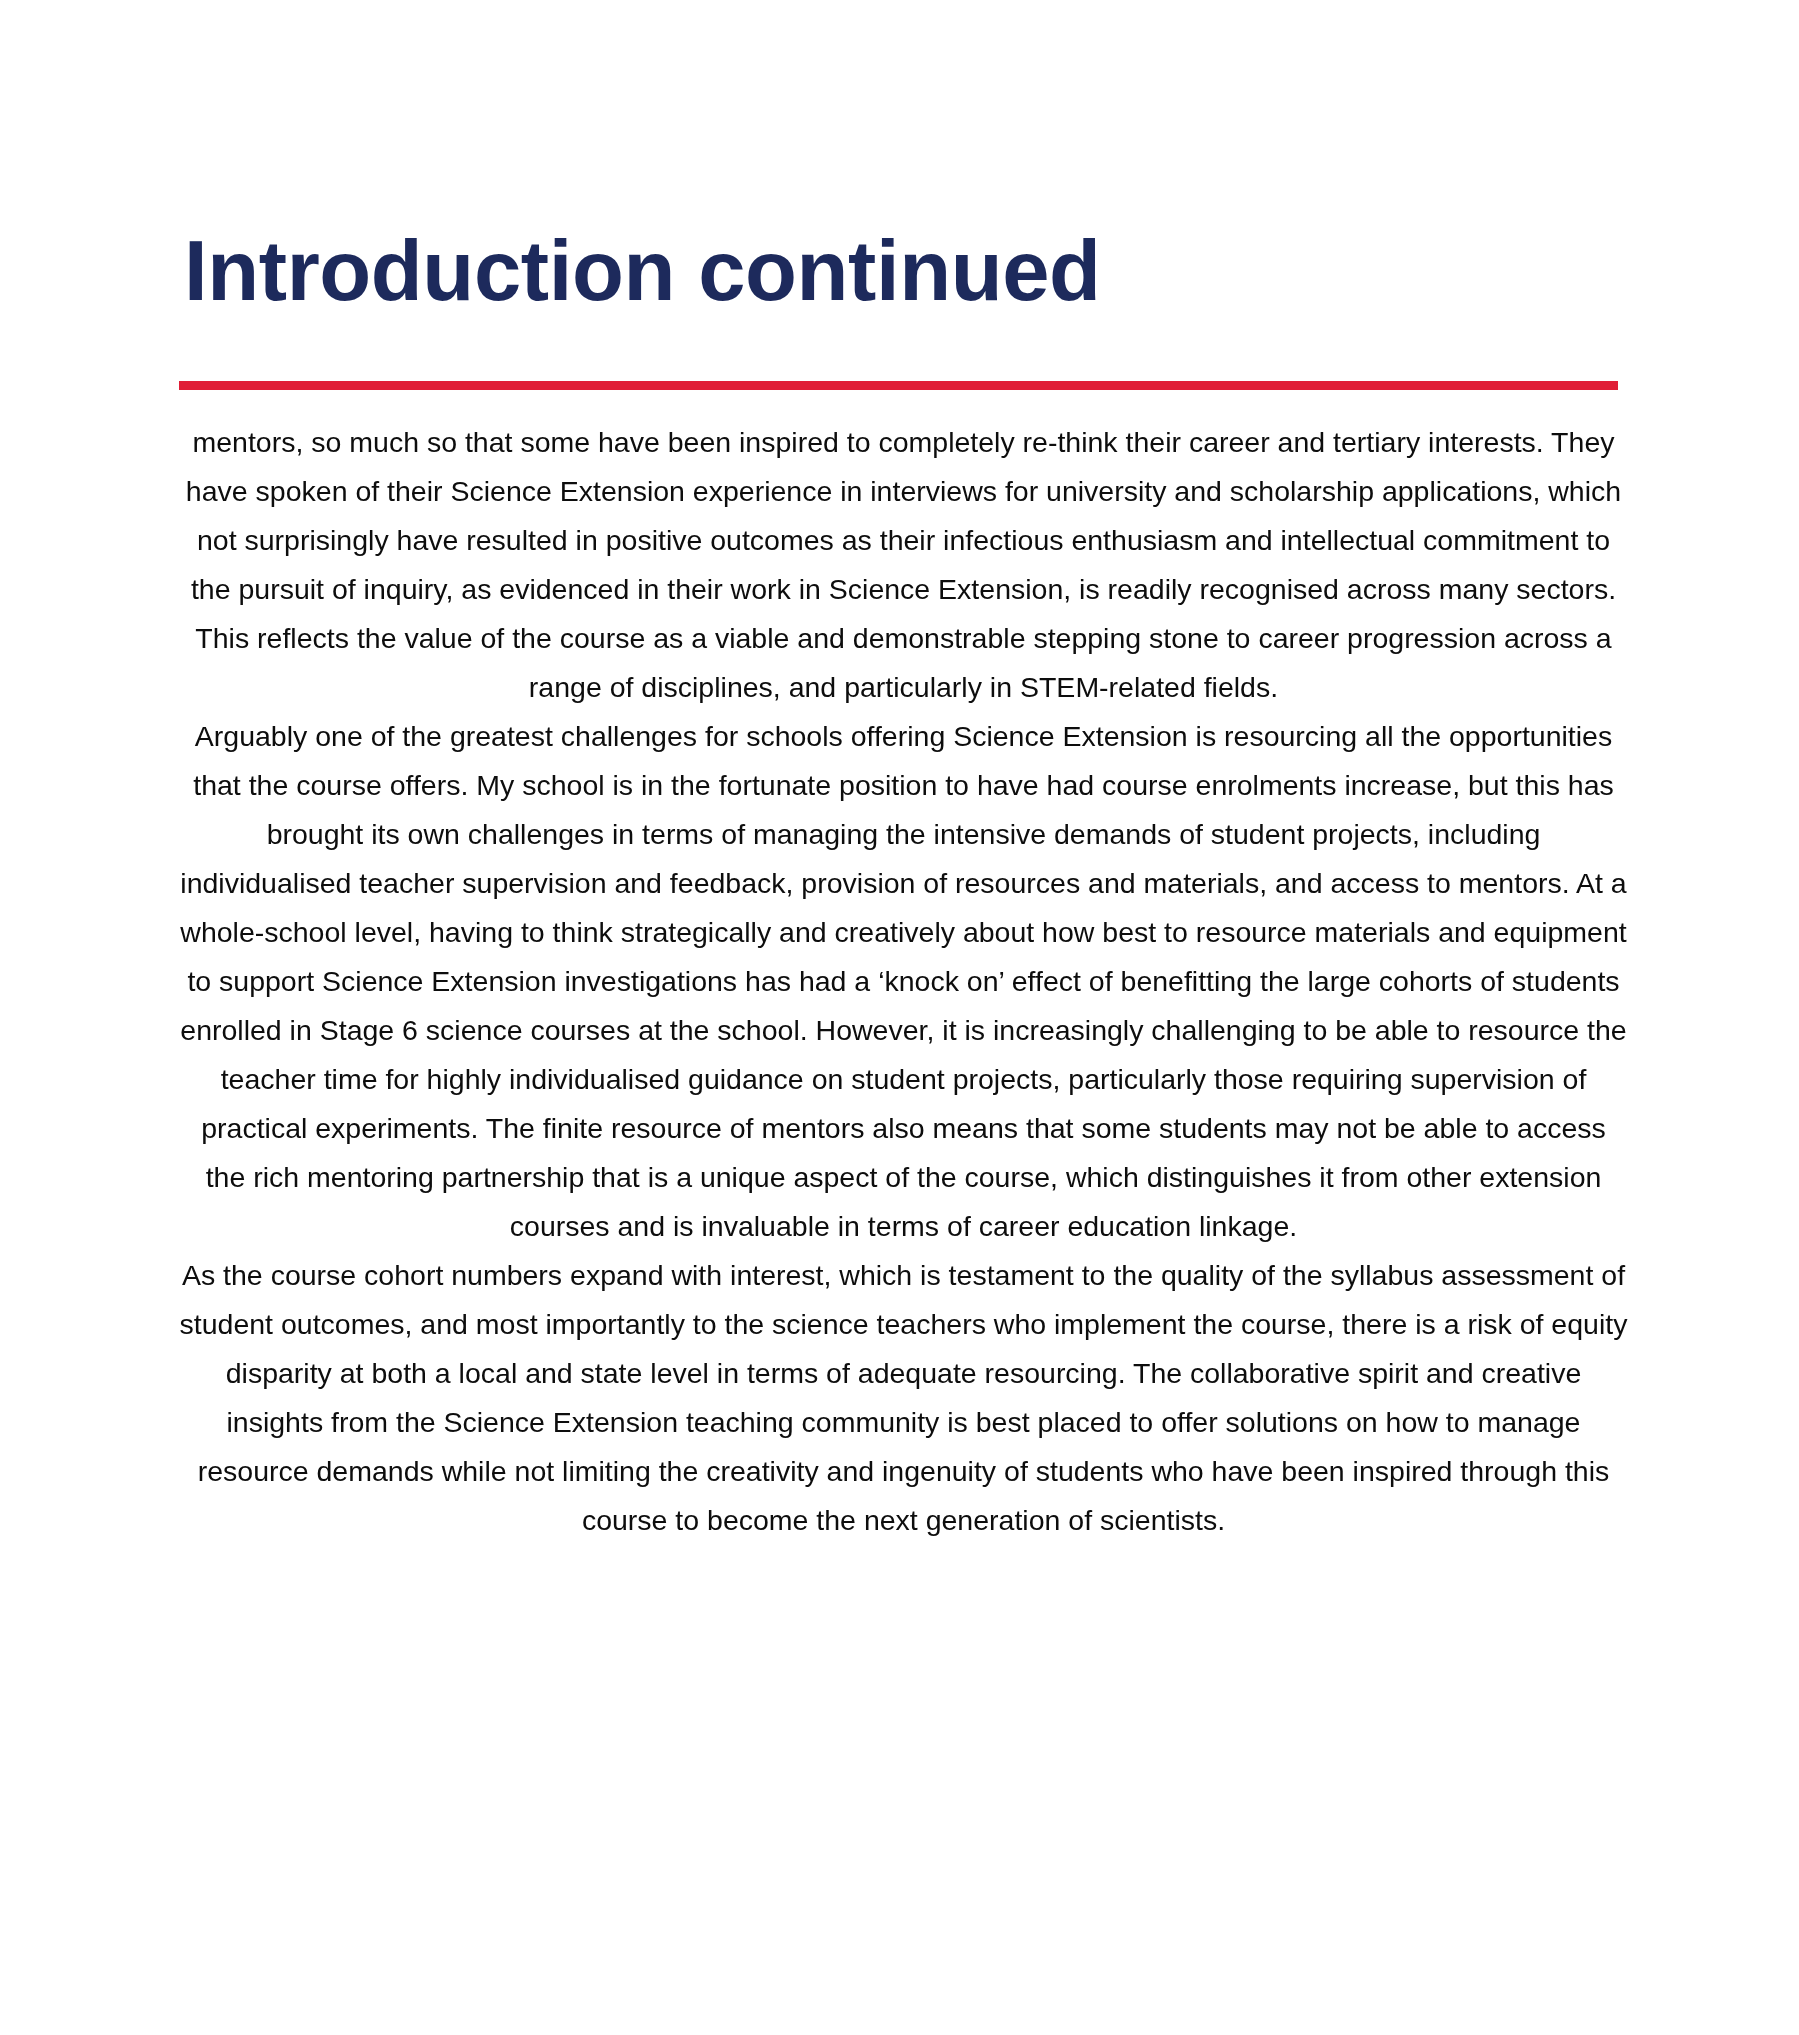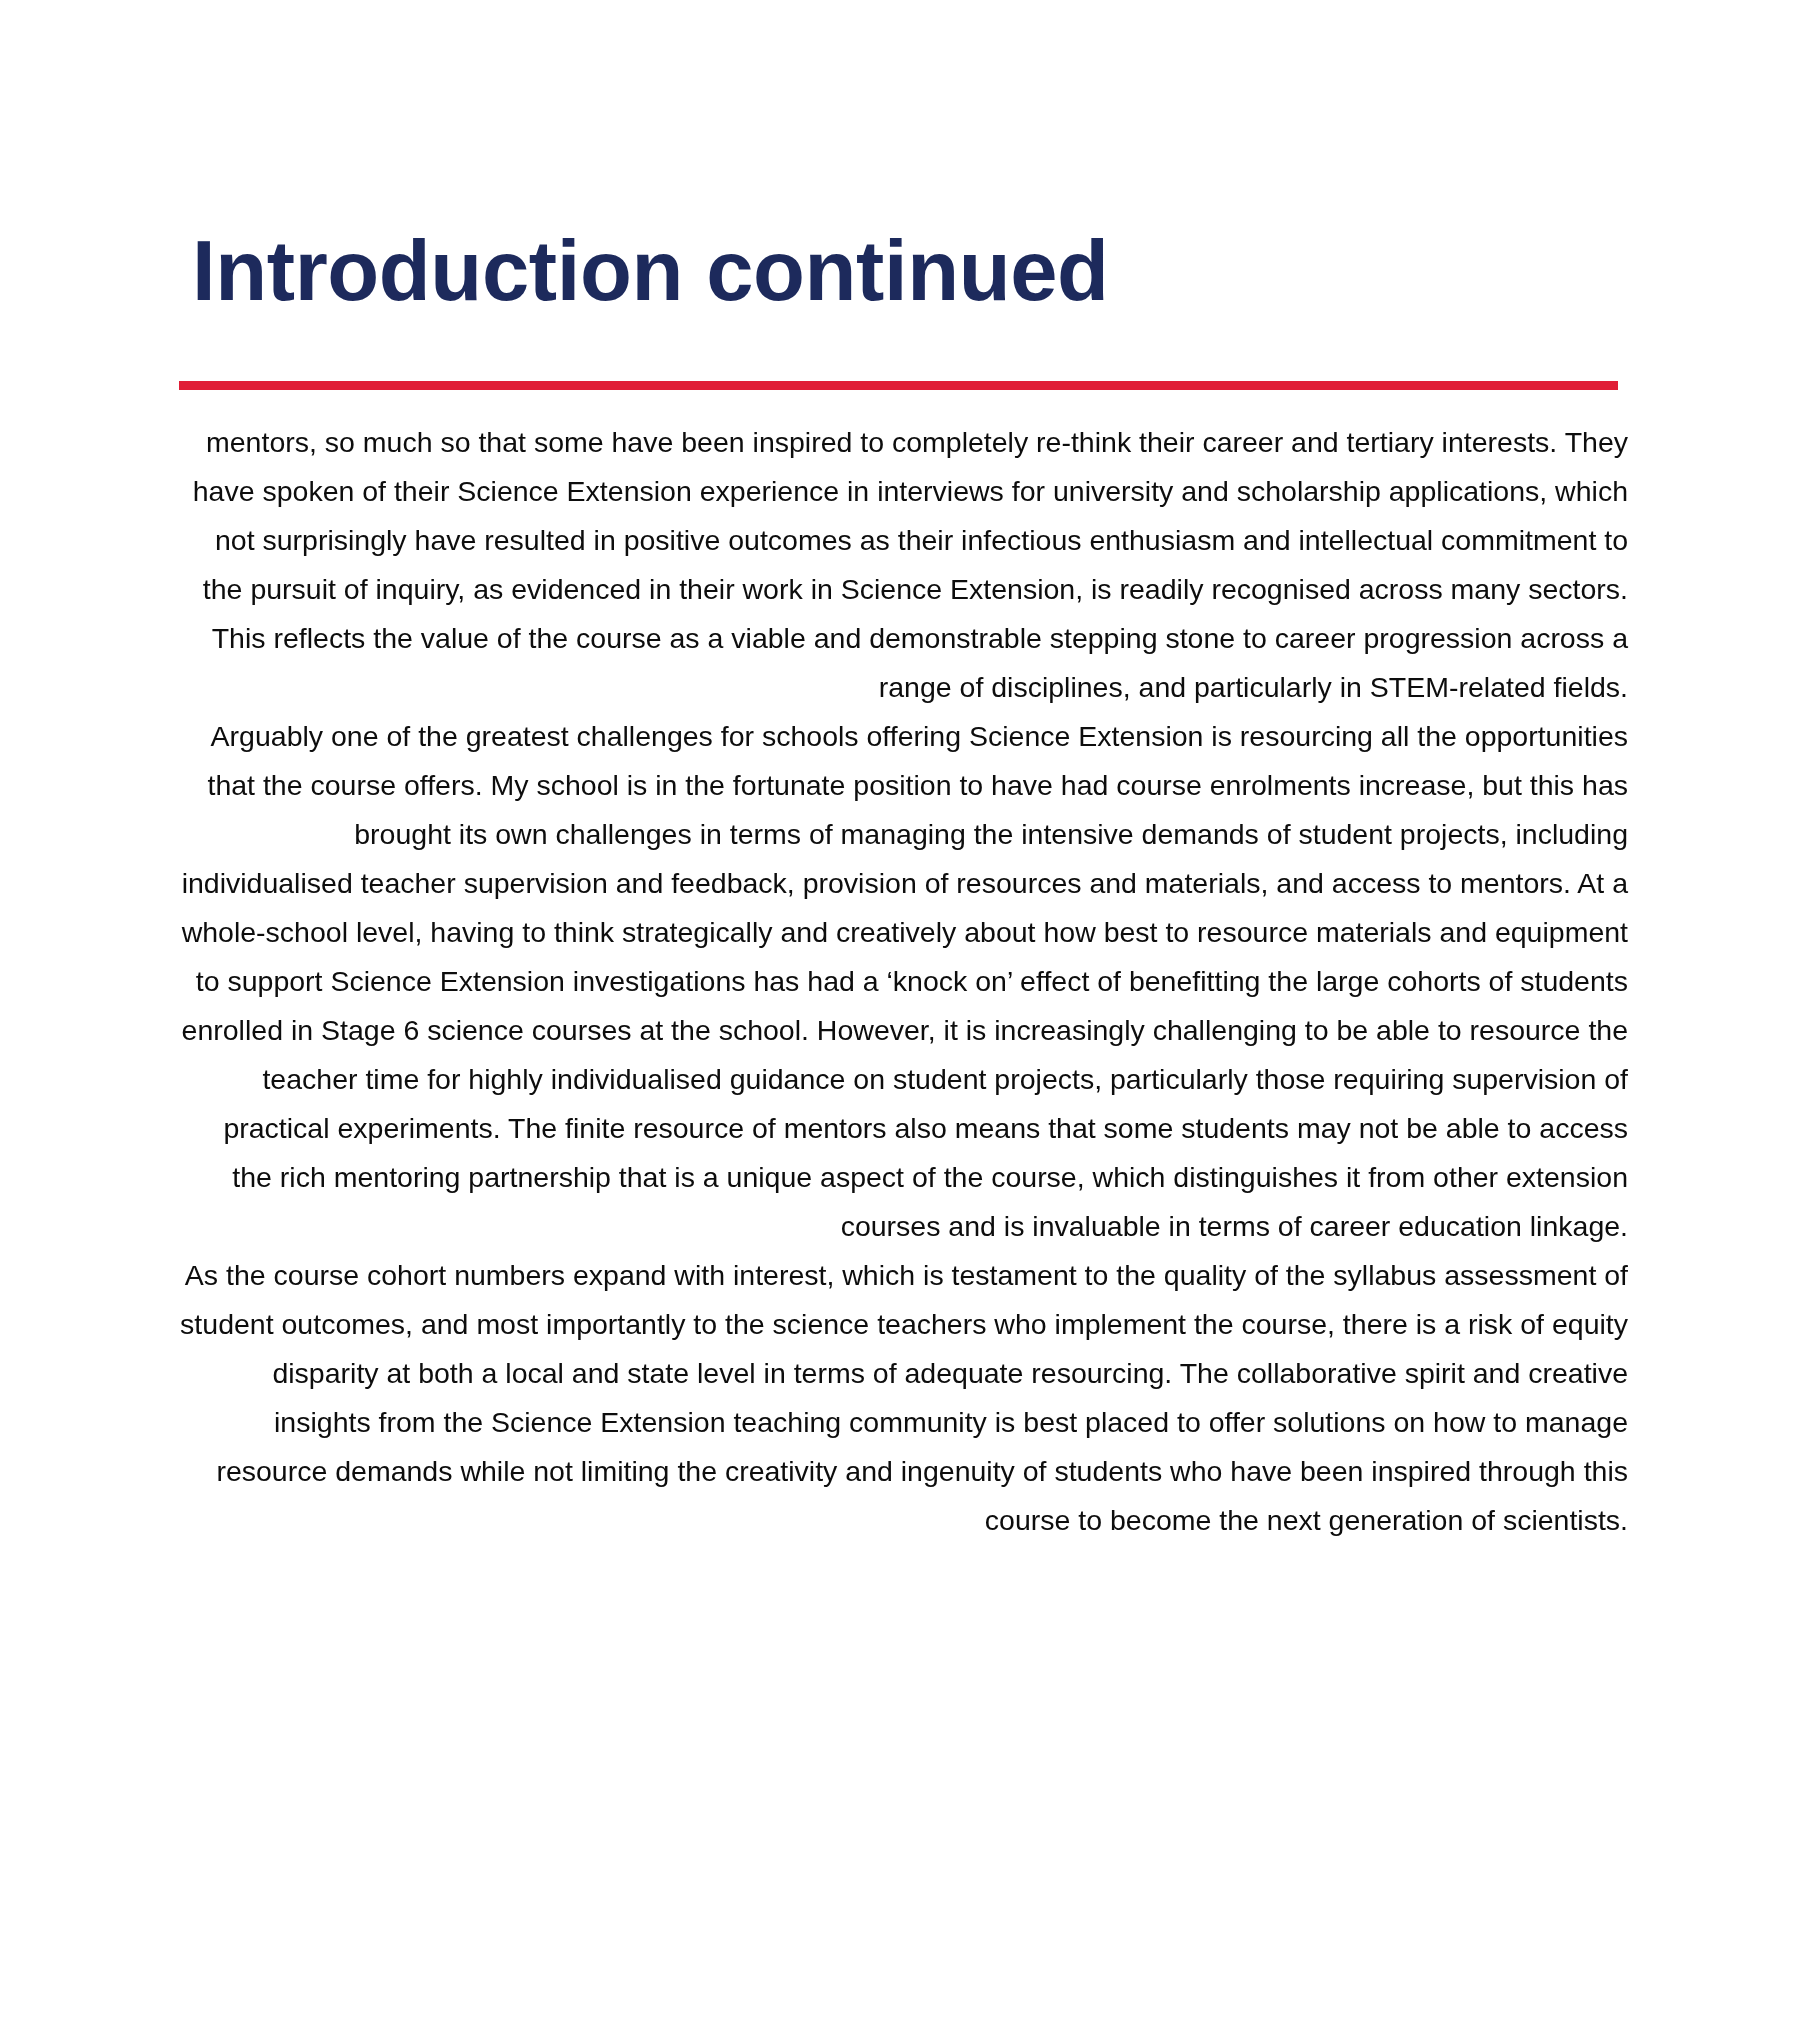--- a/index.html
+++ b/index.html
@@ -17,21 +17,21 @@
 
   .page {
     position: absolute;
     inset: 0;
     background: #ffffff;
   }
 
   
   .page-title {
     position: absolute;
-    left: 192px;
+    left: 184px;
     top: 171px;
     width: 1441px;
     font-size: 85px;
     line-height: 1.0;
     font-weight: 700;
     color: #1d2a5c;
     letter-spacing: -0.4px;
     white-space: nowrap;
   }
 
@@ -51,21 +51,21 @@
     top: 418px;
     width: 1449px;
     font-size: 28.5px;
     line-height: 49px;
     color: #0d0d0d;
     font-weight: 400;
   }
   .body-copy p {
     margin: 0;
     padding: 0;
-    text-align: right;
+    text-align: center;
   }
 </style>
 </head>
 <body>
 
 <div class="page">
 
   <h1 class="page-title">Introduction continued</h1>
 
   <div class="rule rule-top"></div>

